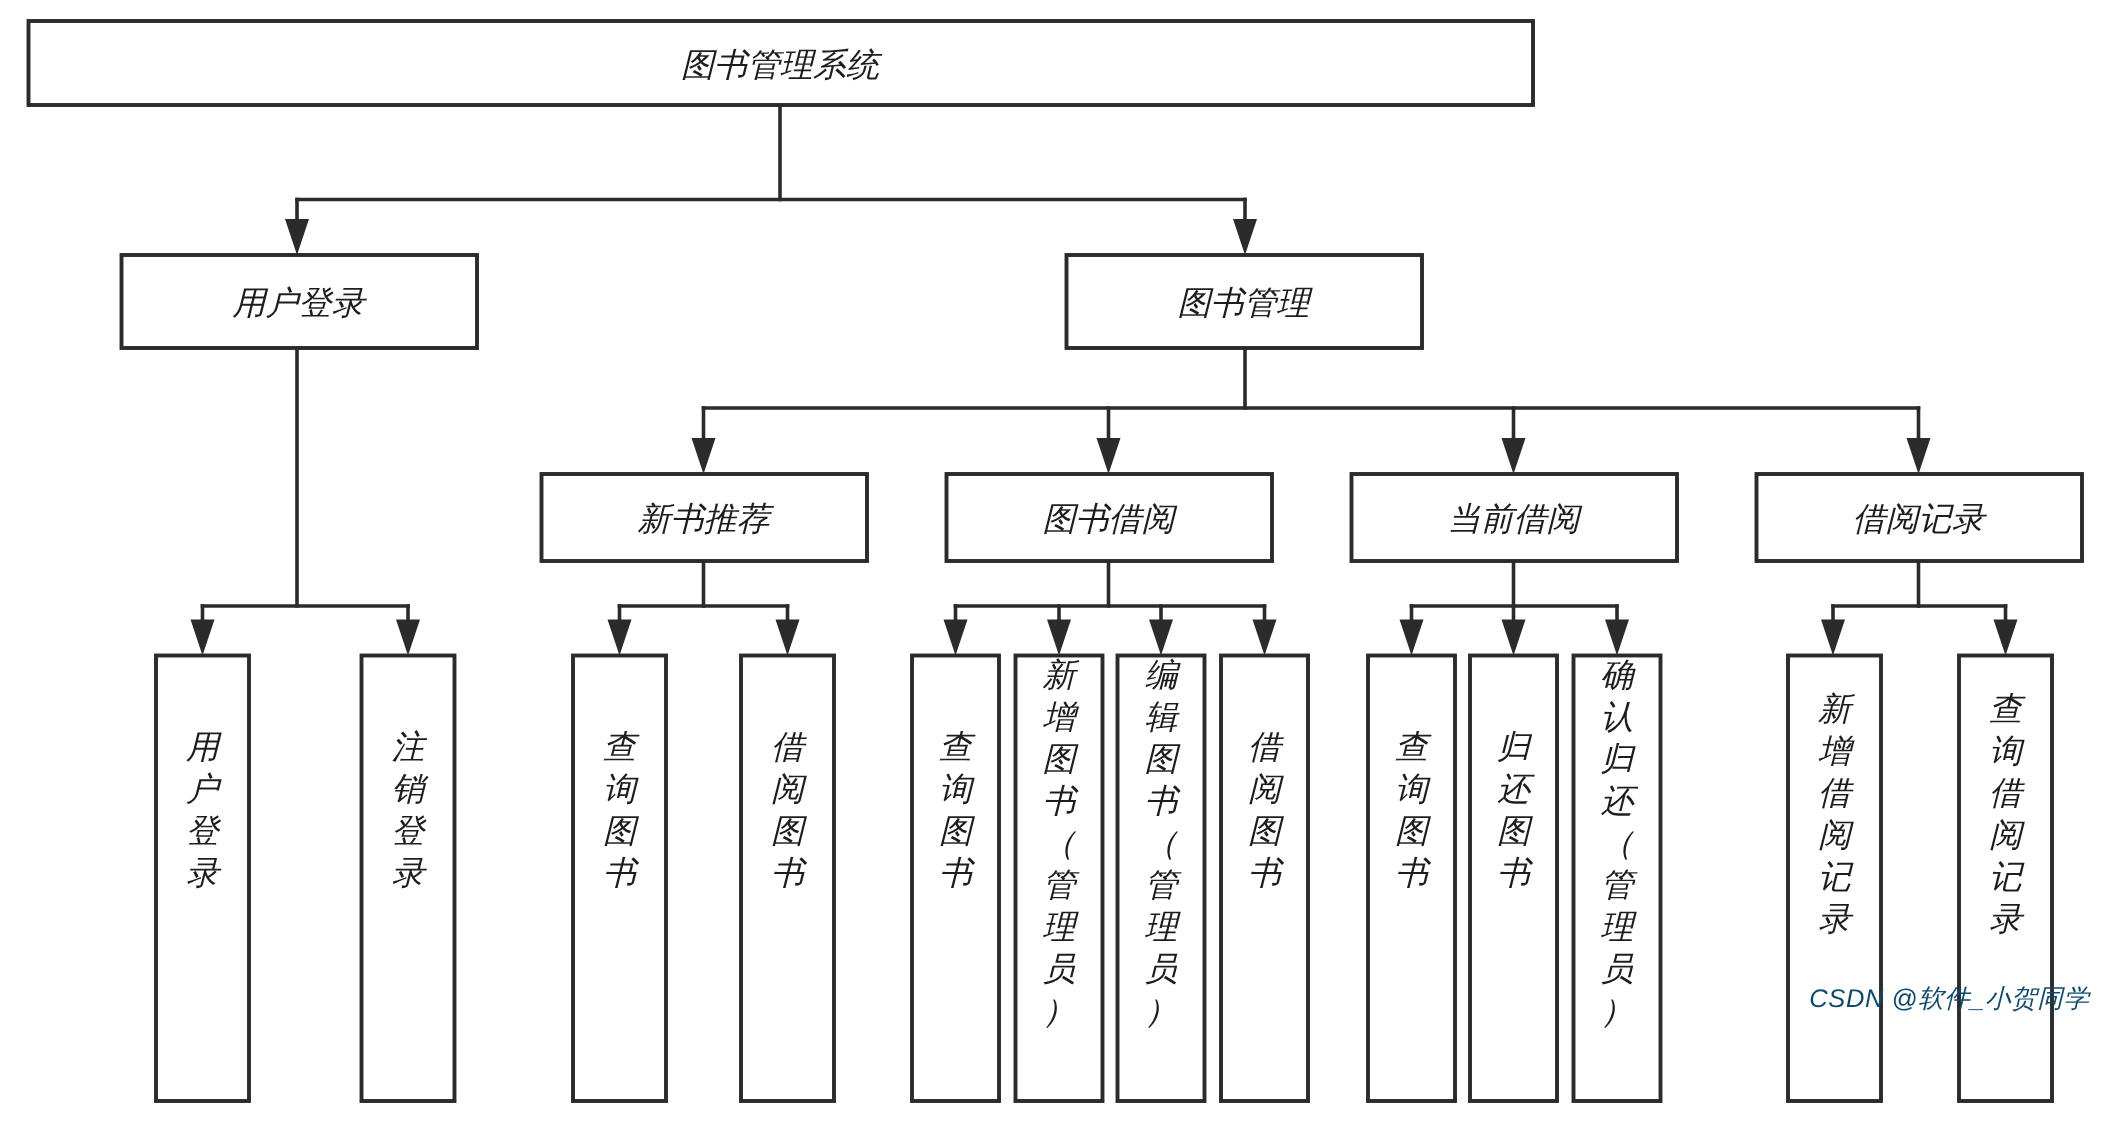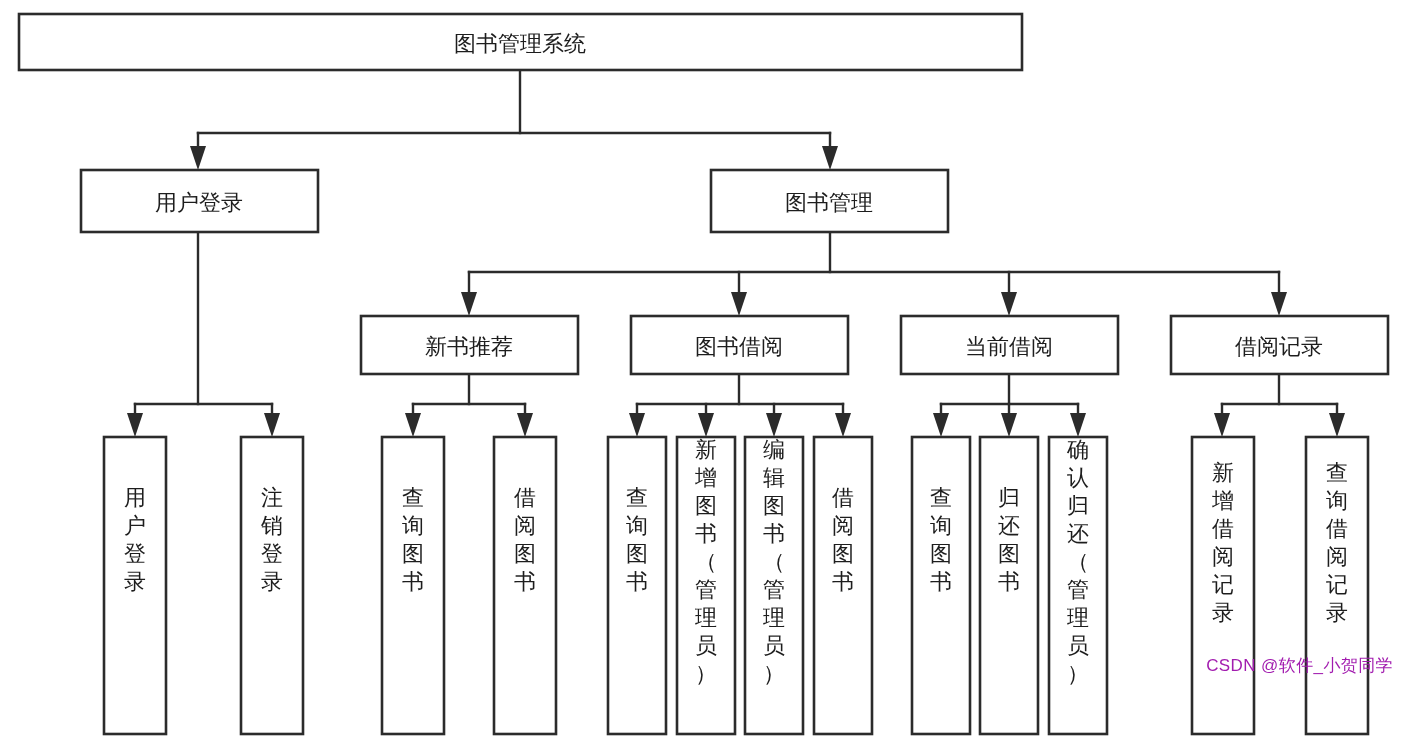--- a/index.html
+++ b/index.html
@@ -11,20 +11,21 @@
     width: 1405px;
     height: 747px;
     overflow: hidden;
     font-family: "Liberation Sans", "DejaVu Sans", sans-serif;
   }
   #diagram-root {
     position: relative;
     width: 1405px;
     height: 683px;
     background: #ffffff;
+    font-style: italic;
   }
   svg.diagram-canvas {
     position: absolute;
     top: 0;
     left: 0;
     width: 1405px;
     height: 747px;
   }
   .node-box {
     fill: #ffffff;
@@ -53,21 +54,21 @@
     font-size: 22px;
     fill: #1d1d1d;
     text-anchor: middle;
   }
   .watermark-text {
     position: absolute;
     right: 12px;
     bottom: 6px;
     font-family: "Liberation Sans", "DejaVu Sans", sans-serif;
     font-size: 17px;
-    color: #a21caf;
+    color: #0c4a6e;
     white-space: nowrap;
     letter-spacing: 0.4px;
   }
 </style>
 </head>
 <body>
 
 <div id="diagram-root">
 
   <svg class="diagram-canvas" viewBox="0 0 1405 747">

